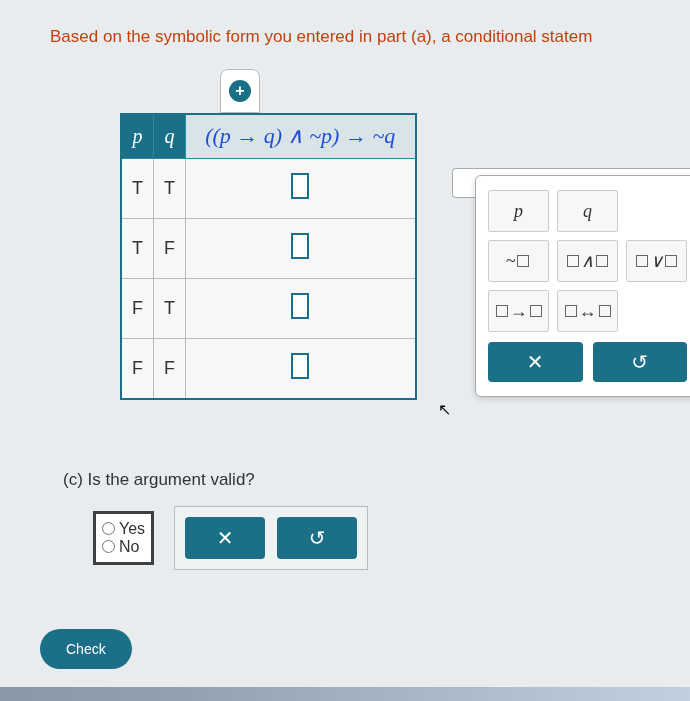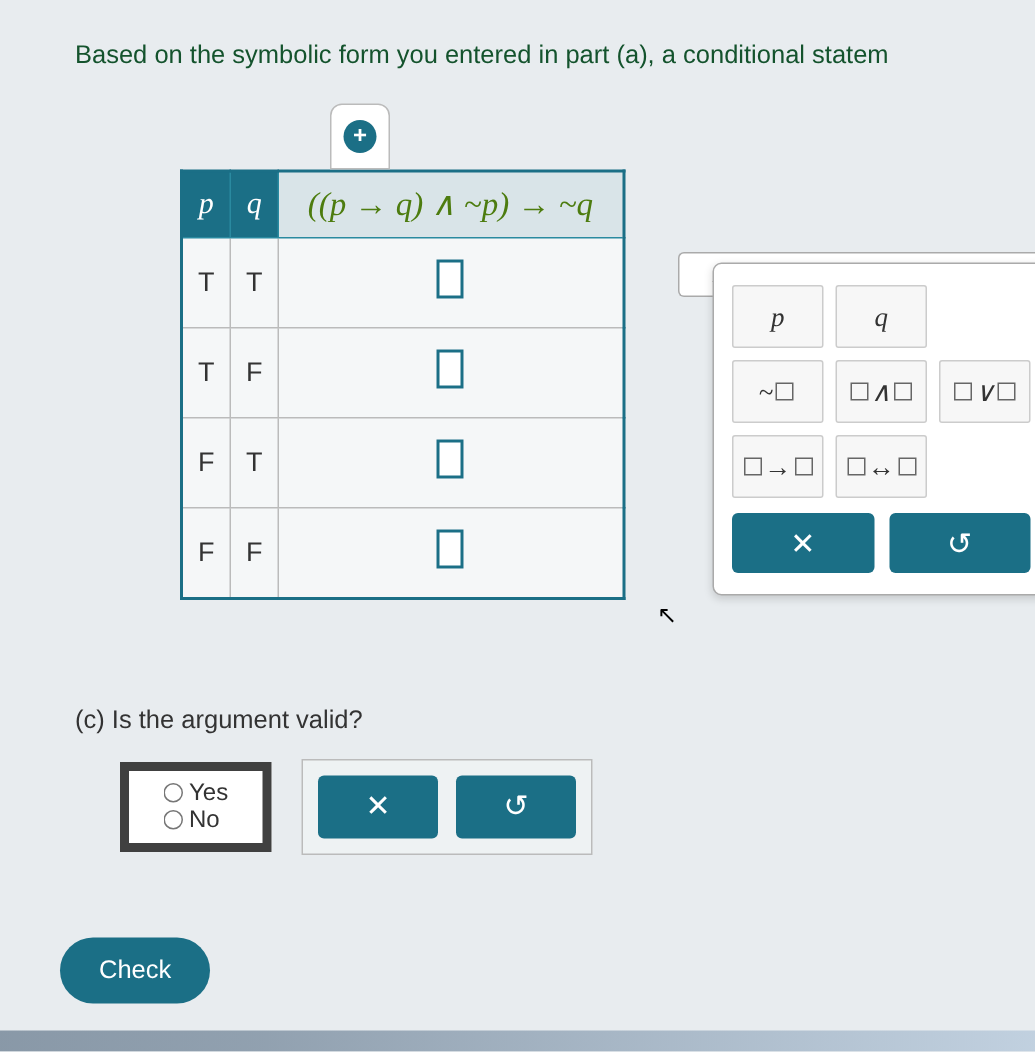--- a/index.html
+++ b/index.html
@@ -11,21 +11,21 @@
       overflow: hidden;
       color: #333;
       position: relative;
     }
     .content {
       padding: 0 30px 0 60px;
     }
     .instructions {
       font-size: 17px;
       line-height: 1.4;
-      color: #14532d;
+      color: #c2410c;
       padding: 25px 0 20px 50px;
     }
     .instructions p { margin-bottom: 4px; }
     .table-area {
       position: relative;
       margin-left: 60px;
       margin-top: 40px;
     }
     .add-col-btn {
       position: absolute;
@@ -63,21 +63,21 @@
       font-weight: normal;
       font-style: italic;
       font-family: "Times New Roman", serif;
       font-size: 20px;
       padding: 10px 8px;
       border: 1px solid #2a8aa0;
       text-align: center;
     }
     .truth-table th.formula-header {
       background: #d9e4e8;
-      color: #4d7c0f;
+      color: #1d4ed8;
       font-size: 22px;
       padding: 8px 18px;
       min-width: 230px;
       text-align: center;
     }
     .truth-table td {
       background: #f5f7f8;
       border: 1px solid #bbb;
       text-align: center;
       font-size: 18px;
@@ -156,38 +156,38 @@
       color: #fff;
       border: none;
       border-radius: 4px;
       font-size: 20px;
       display: flex;
       align-items: center;
       justify-content: center;
       cursor: pointer;
     }
     .part-c {
-      margin-left: 50px;
+      margin-left: 63px;
       margin-top: 70px;
     }
     .part-c-label {
       font-size: 17px;
       color: #333;
       margin-bottom: 16px;
     }
     .validity-row {
       display: flex;
       align-items: center;
       gap: 20px;
       margin-left: 30px;
     }
     .radio-box {
-      border: 6px solid #404040;
-      background: #fff;
-      padding: 6px 23px;
+      border: 3px solid #404040;
+      background: #fff;
+      padding: 6px 6px;
       font-size: 16px;
     }
     .radio-box label {
       display: flex;
       align-items: center;
       gap: 4px;
       cursor: pointer;
     }
     .small-actions {
       display: flex;
@@ -203,21 +203,21 @@
     }
     .check-btn {
       position: absolute;
       left: 40px;
       bottom: 32px;
       background: #1b6f86;
       color: #fff;
       border: none;
       border-radius: 22px;
       padding: 12px 26px;
-      font-size: 17px;
+      font-size: 14px;
       cursor: pointer;
     }
     .cursor {
       position: absolute;
       left: 438px;
       top: 400px;
       font-size: 16px;
       color: #000;
       pointer-events: none;
     }

